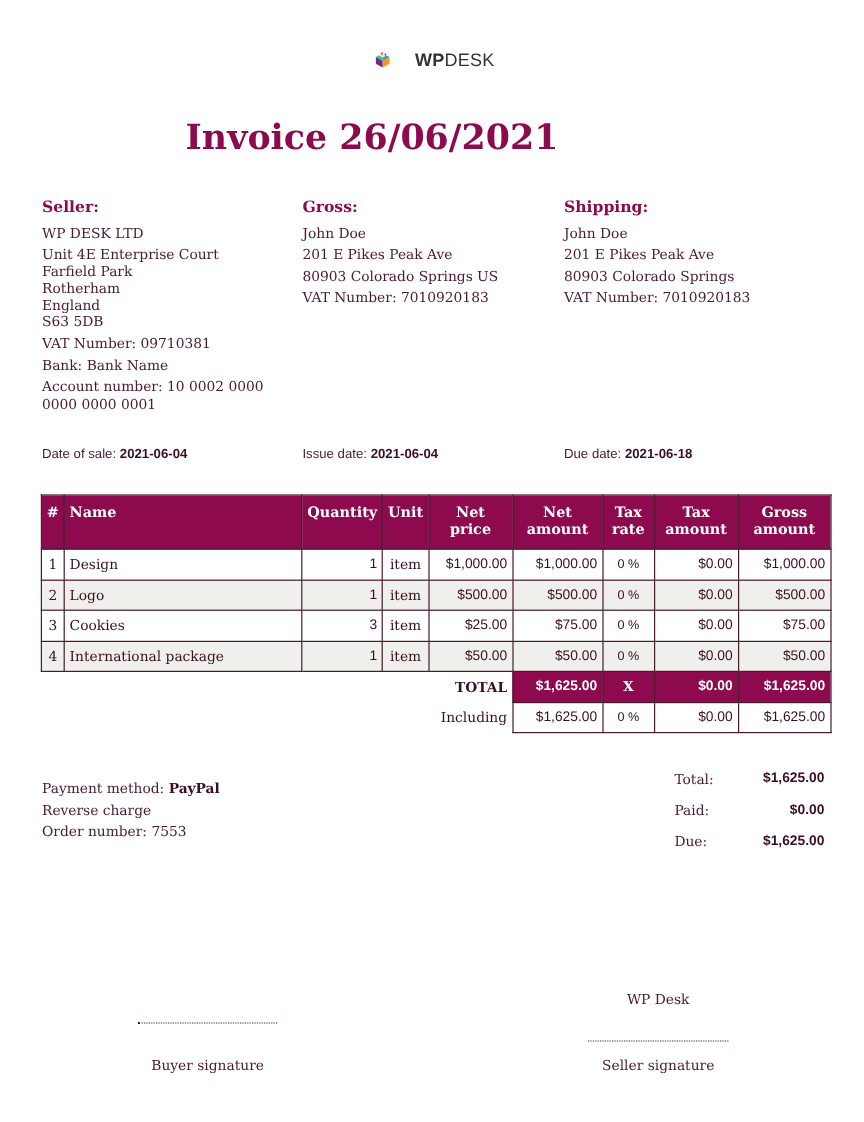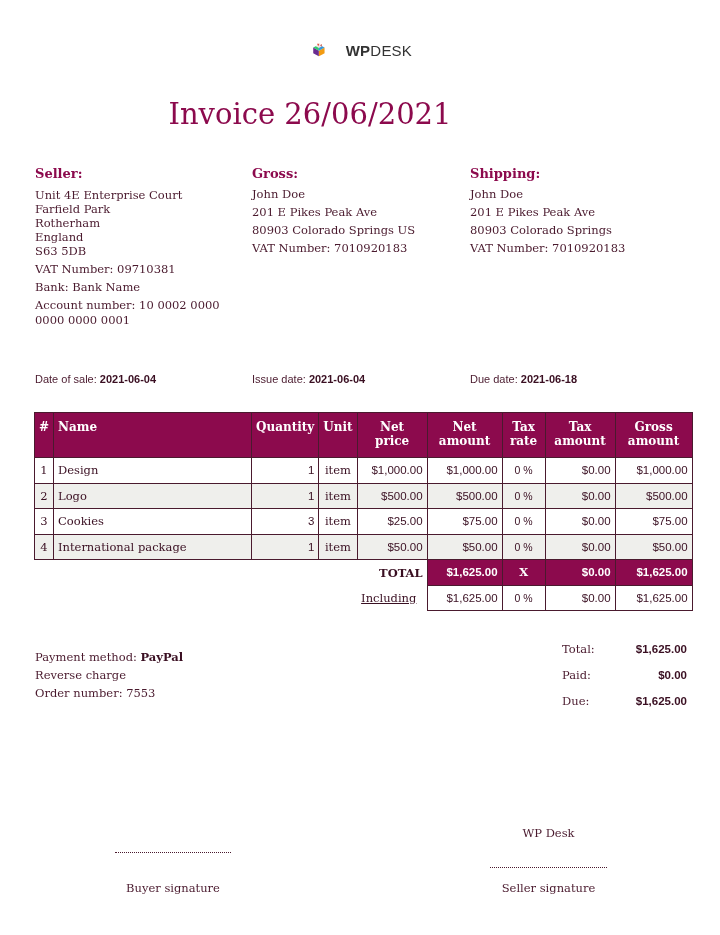--- a/index.html
+++ b/index.html
@@ -2,40 +2,40 @@
 <html><head>
 <meta charset="utf-8">
 <style>
   * { box-sizing: border-box; margin: 0; padding: 0; }
   html, body { width: 720px; height: 935px; background: #ffffff; }
   body { font-family: "DejaVu Serif", "Liberation Serif", serif; color: #4a1a2e; position: relative; overflow: hidden; }
   .abs { position: absolute; }
   .logo { left: 312px; top: 38px; width: 100px; height: 24px; display: flex; align-items: center; gap: 20px; }
   .logo-text { font-family: "Liberation Sans", sans-serif; font-size: 15px; color: #333; letter-spacing: 0.2px; }
   .logo-text b { font-weight: 800; }
-  .title { left: 0; width: 620px; top: 97px; text-align: center; font-size: 29px; font-weight: normal; color: #8c0a4d; }
+  .title { left: 0; width: 620px; top: 97px; text-align: center; font-size: 29px; font-weight: bold; color: #8c0a4d; }
   .party { top: 163px; font-size: 11.5px; line-height: 15px; color: #4a1a2e; }
   .party h2 { font-size: 13px; font-weight: bold; color: #8c0a4d; line-height: 22px; margin-bottom: 2px; }
   .party .l { display: block; }
   .party .gap { margin-top: 3px; }
   .dates { top: 373px; font-family: "Liberation Sans", sans-serif; font-size: 11px; color: #4a1a2e; }
   .dates b { font-weight: bold; color: #3a0f22; }
   table.items { position: absolute; left: 34px; top: 412px; border-collapse: collapse; font-size: 11.5px; table-layout: fixed; }
   table.items th, table.items td { border: 1px solid #4a1a2e; padding: 0 4px; }
   table.items th { background: #8c0a4d; color: #fff; font-weight: bold; height: 45px; vertical-align: top; padding-top: 7px; line-height: 14px; font-size: 12px; }
   table.items td { height: 25.5px; color: #3a0f22; }
   table.items tr.alt td { background: #efefec; }
   .num { text-align: right; font-family: "Liberation Sans", sans-serif; font-size: 11.5px; }
   .ctr { text-align: center; }
   .left { text-align: left; }
   table.items td.rate { text-align: center; font-family: "Liberation Sans", sans-serif; font-size: 10.5px; }
   table.items td.blank { border: none; background: #fff; }
   table.items tr.sum td.hl { background: #8c0a4d; color: #fff; font-weight: bold; border: 1px solid #4a1a2e; }
   table.items tr.sum td.label { text-align: right; font-weight: bold; border: none; }
-  table.items tr.incl td.label { text-align: left; border: none; text-decoration: underline; }
+  table.items tr.incl td.label { text-align: right; border: none; }
   table.items tr.incl td.cell { border: 1px solid #4a1a2e; background: #fff; }
   .notes { left: 35px; top: 648px; font-size: 11.5px; line-height: 18px; color: #4a1a2e; }
   .notes b { font-weight: bold; color: #3a0f22; }
   .summary { left: 547px; top: 636px; width: 140px; font-size: 11.5px; color: #4a1a2e; }
   .summary .row { display: flex; justify-content: space-between; height: 26px; line-height: 26px; margin-left: 15px; }
   .summary .row .v { font-family: "Liberation Sans", sans-serif; font-weight: bold; color: #3a0f22; font-size: 11.5px; }
   .sig-co { left: 490px; width: 117px; top: 826px; text-align: center; font-size: 11.5px; color: #4a1a2e; }
   .dots { border-top: 1px dotted #4a1a2e; height: 1px; }
   .sig-label { font-size: 11.5px; color: #4a1a2e; text-align: center; }
 </style>
@@ -52,20 +52,21 @@
     <polygon points="8,1 12,1 10,5" fill="#e74c3c"></polygon>
     <polygon points="13,3 16,2 15,6" fill="#c0392b"></polygon>
   </svg>
   <span class="logo-text"><b>WP</b><span>DESK</span></span>
 </div>
 
 <h1 class="abs title">Invoice 26/06/2021</h1>
 
 <div class="abs party" style="left:35px; width:215px;">
   <h2>Seller:</h2>
+  <span class="l">WP DESK LTD</span>
   <span class="l gap">Unit 4E Enterprise Court</span>
   <span class="l" style="margin-top:-1px">Farfield Park</span>
   <span class="l" style="margin-top:-1px">Rotherham</span>
   <span class="l" style="margin-top:-1px">England</span>
   <span class="l" style="margin-top:-1px">S63 5DB</span>
   <span class="l gap">VAT Number: 09710381</span>
   <span class="l gap">Bank: Bank Name</span>
   <span class="l gap">Account number: 10 0002 0000 0000 0000 0001</span>
 </div>
 

